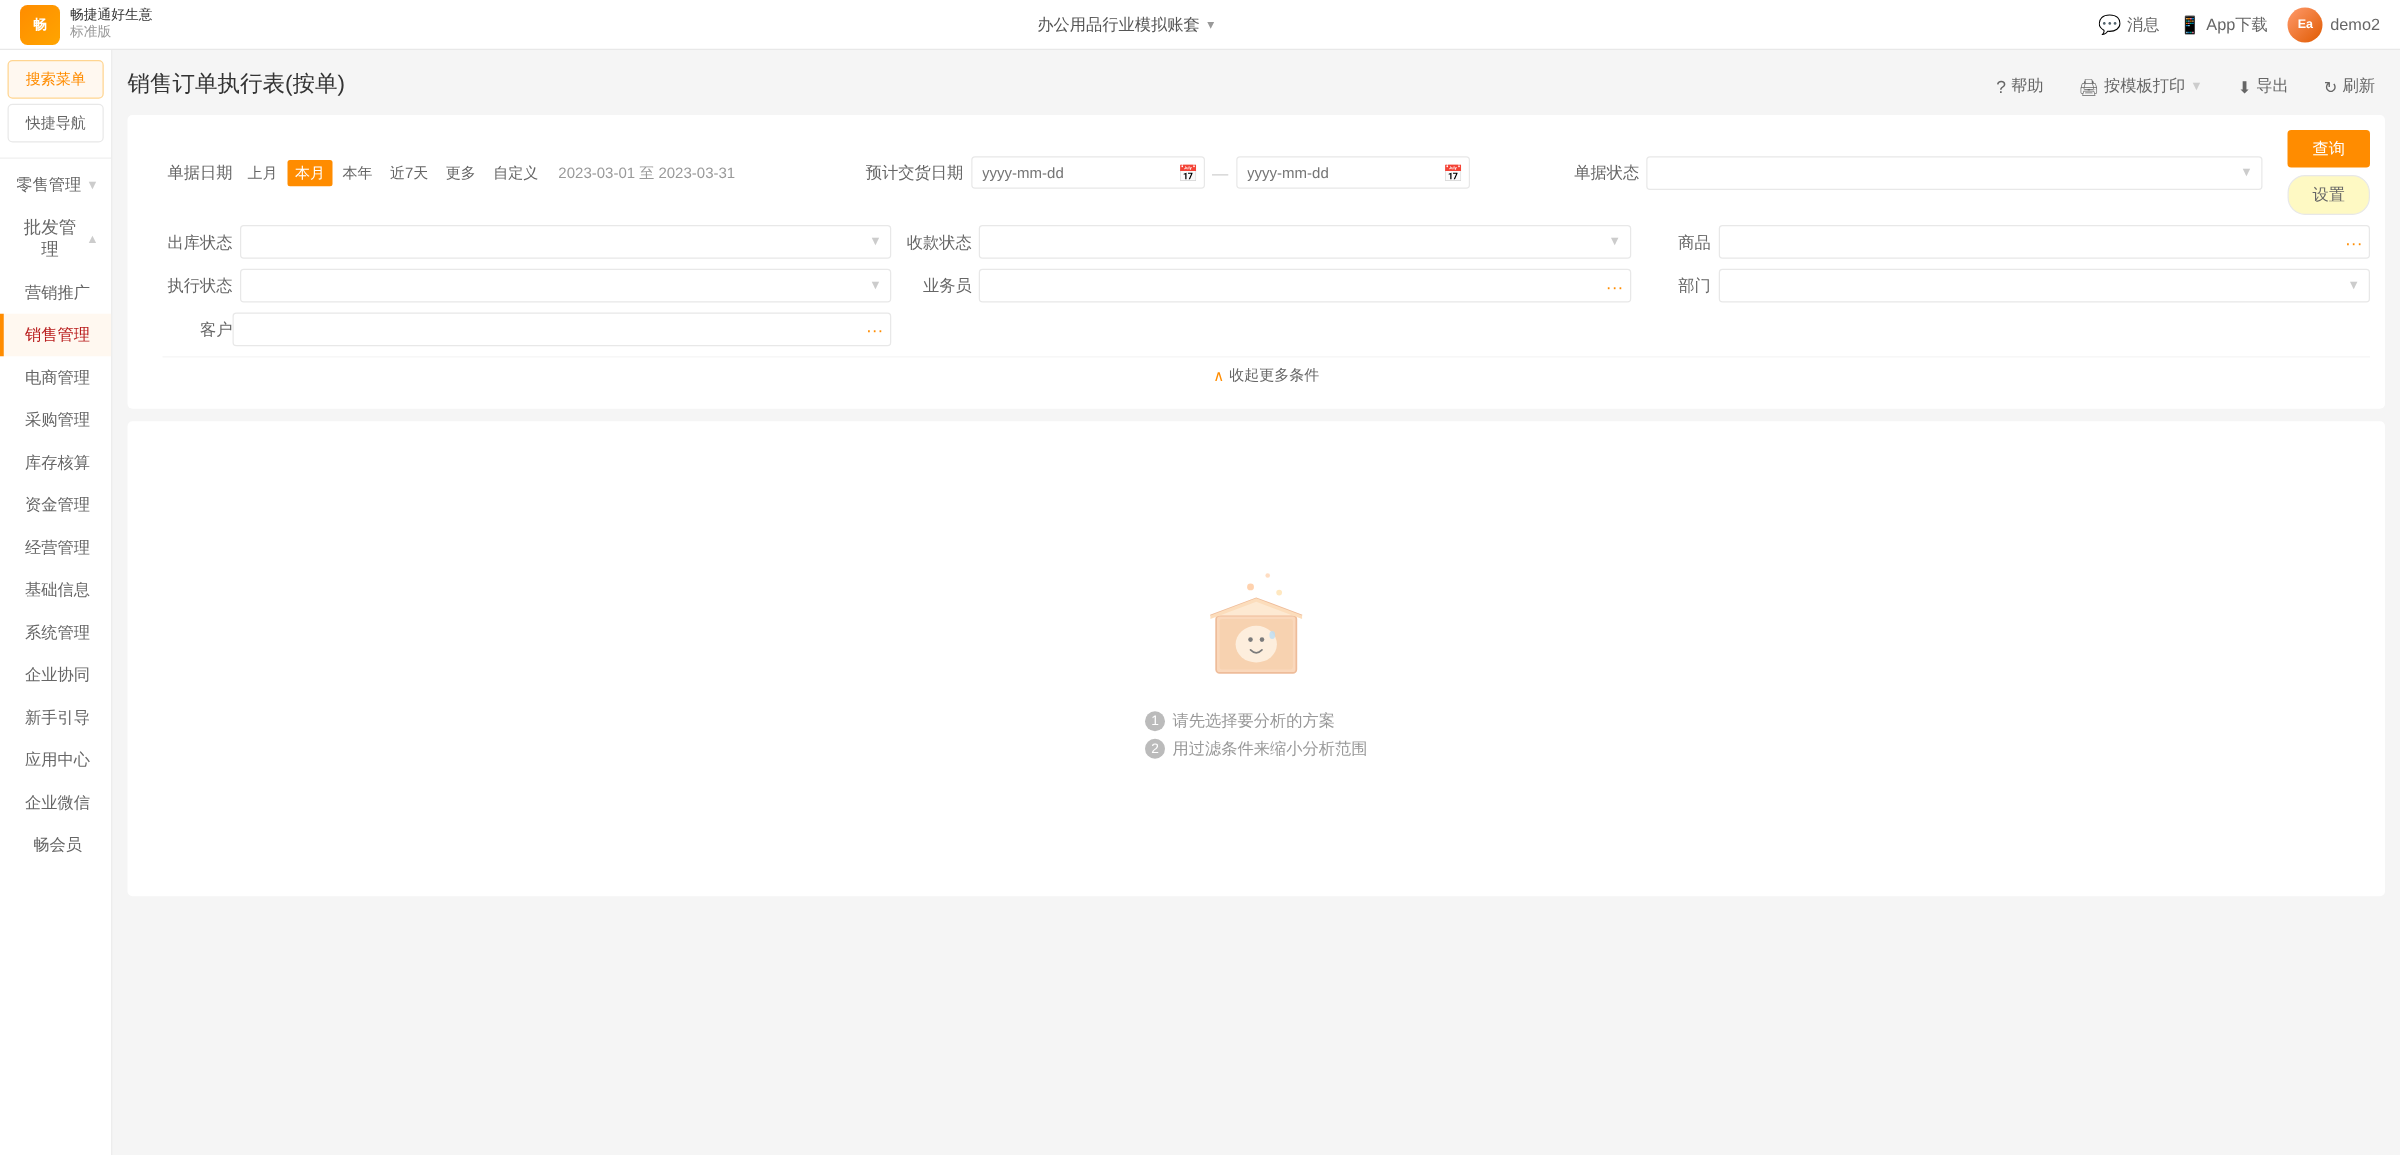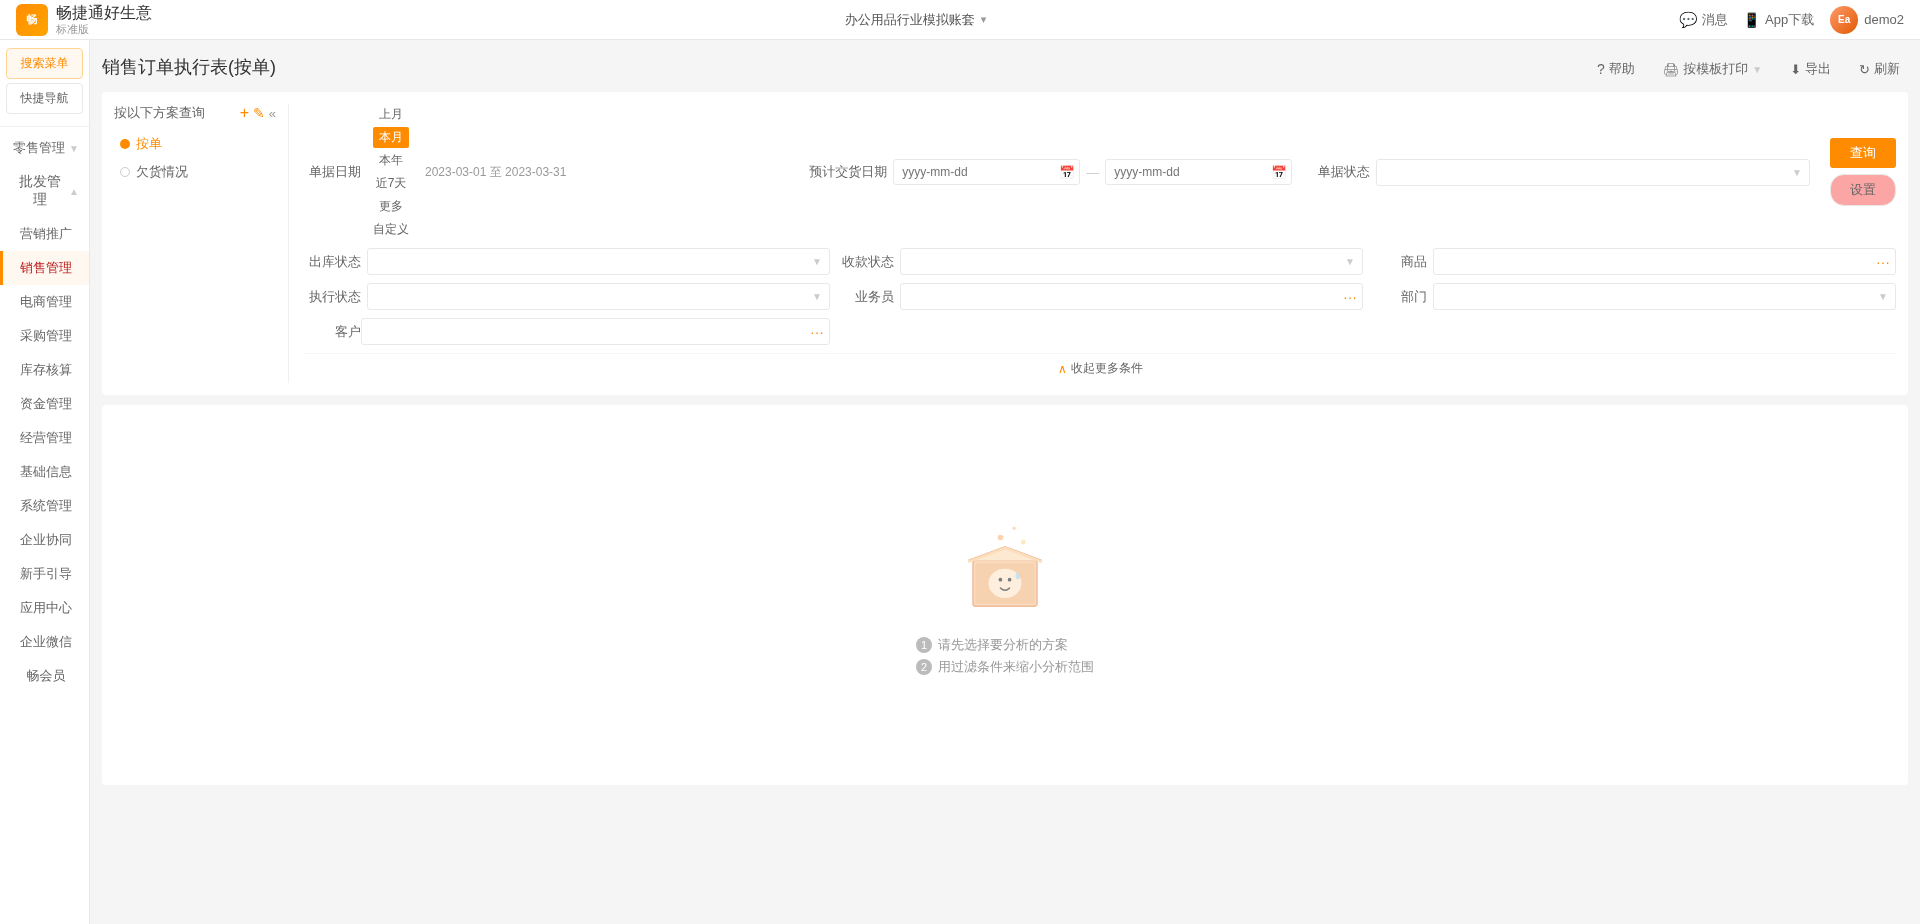--- a/index.html
+++ b/index.html
@@ -61,53 +61,53 @@
     .si { cursor: pointer; color: #ff8c00; font-size: 15px; display: flex; align-items: center; }
     .si-collapse { cursor: pointer; color: #999; font-size: 12px; }
     .scheme-list { }
     .sl-item { display: flex; align-items: center; gap: 6px; padding: 5px 6px; cursor: pointer; border-radius: 3px; font-size: 13px; color: #666; }
     .sl-item.active { color: #ff8c00; }
     .sl-dot-orange { width: 10px; height: 10px; border-radius: 50%; background: #ff8c00; flex-shrink: 0; }
     .sl-dot-gray { width: 10px; height: 10px; border-radius: 50%; border: 1.5px solid #ccc; flex-shrink: 0; }
 
     .fields-area { }
     .f-row { display: flex; align-items: center; gap: 8px; margin-bottom: 8px; flex-wrap: nowrap; }
-    .date-btns { display: flex; gap: 2px; align-items: center; flex-direction: column; }
+    .date-btns { display: flex; gap: 2px; align-items: center; }
     .db { padding: 2px 6px; font-size: 12px; color: #666; cursor: pointer; border-radius: 2px; }
     .db.active { background: #ff8c00; color: white; border-radius: 2px; }
     .date-range-display { color: #999; font-size: 12px; margin-left: 4px; }
 
     .f-select { border: 1px solid #e8e8e8; border-radius: 3px; padding: 5px 8px; font-size: 13px; color: #bbb; min-width: 180px; outline: none; background: white; cursor: pointer; flex: 1; }
     .f-dots { color: #ff8c00; margin-left: 4px; cursor: pointer; font-size: 14px; }
     .f-date-inp { border: 1px solid #e8e8e8; border-radius: 3px; padding: 5px 8px; font-size: 12px; color: #bbb; min-width: 100px; outline: none; background: white; }
     .f-cal { color: #ccc; cursor: pointer; font-size: 14px; margin-left: -20px; }
     .f-dash { color: #ccc; }
     .f-lbl { min-width: 56px; text-align: right; color: #666; font-size: 13px; flex-shrink: 0; }
 
     .collapse-row { text-align: center; padding: 6px 0; cursor: pointer; color: #666; font-size: 12px; display: flex; align-items: center; justify-content: center; gap: 4px; border-top: 1px solid #f5f5f5; margin-top: 4px; }
 
     .right-btns { display: flex; flex-direction: column; gap: 6px; margin-left: 12px; flex-shrink: 0; }
     .btn-search { background: #ff8c00; color: white; border: none; border-radius: 3px; padding: 6px 20px; font-size: 13px; cursor: pointer; white-space: nowrap; }
-    .btn-settings { background: #fca5a5; color: #666; border: 1px solid #e8e8e8; border-radius: 14px; padding: 6px 12px; font-size: 13px; cursor: pointer; white-space: nowrap; }
+    .btn-settings { background: #fef9c3; color: #666; border: 1px solid #e8e8e8; border-radius: 14px; padding: 6px 12px; font-size: 13px; cursor: pointer; white-space: nowrap; }
 
     .main-data-area { background: white; border-radius: 4px; padding: 20px; min-height: 380px; display: flex; align-items: center; justify-content: center; }
     .empty-wrap { display: flex; flex-direction: column; align-items: center; gap: 16px; }
     .box-svg { width: 100%; height: 100%; }
     .top-page-actions { display: flex; align-items: center; gap: 12px; margin-top: 4px; }
   </style>
 </head>
 <body>
 
 <div class="top-header">
   <div class="top-header-left">
     <div class="logo-icon">
       <span style="font-size:11px;font-weight:bold;">畅</span>
     </div>
     <div class="app-name">
-      <div style="font-size:16px;font-weight:500;color:#333;">畅捷通好生意</div>
+      <div style="font-size:11px;font-weight:500;color:#333;">畅捷通好生意</div>
       <div style="font-size:11px;color:#999;">标准版</div>
     </div>
   </div>
   <div class="top-header-center">
     <span style="font-size:13px;color:#555;">办公用品行业模拟账套</span>
     <span style="color:#999;font-size:11px;">▾</span>
   </div>
   <div class="top-header-right">
     <div class="header-btn">
       <span style="font-size:15px;">💬</span>
@@ -211,40 +211,20 @@
           <div class="page-action-btn">
             <span style="font-size:13px;">↻</span>
             <span>刷新</span>
           </div>
         </div>
       </div>
 
       <div class="filter-wrap">
         <div class="filter-inner">
 
-          <div class="filter-schemes">
-            <div class="scheme-title">
-              <span>按以下方案查询</span>
-              <div class="scheme-icons">
-                <span class="si" style="font-size:16px;color:#ff8c00;">+</span>
-                <span class="si" style="font-size:14px;color:#ff8c00;">✎</span>
-                <span class="si-collapse" style="font-size:13px;color:#999;">«</span>
-              </div>
-            </div>
-            <div class="scheme-list">
-              <div class="sl-item active">
-                <span class="sl-dot-orange"></span>
-                <span>按单</span>
-              </div>
-              <div class="sl-item">
-                <span class="sl-dot-gray"></span>
-                <span>欠货情况</span>
-              </div>
-            </div>
-          </div>
 
           <div class="fields-area" style="flex:1;padding-left:16px;">
 
             <div class="f-row">
 
               <div class="f-cell" style="display:flex;align-items:center;gap:6px;flex:1;">
                 <span class="f-lbl">单据日期</span>
                 <div class="date-btns">
                   <span class="db">上月</span>
                   <span class="db active">本月</span>

